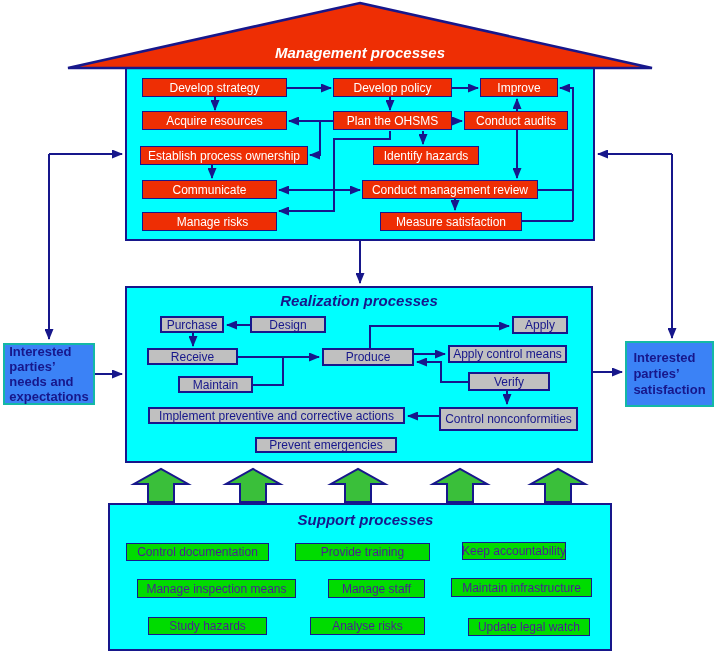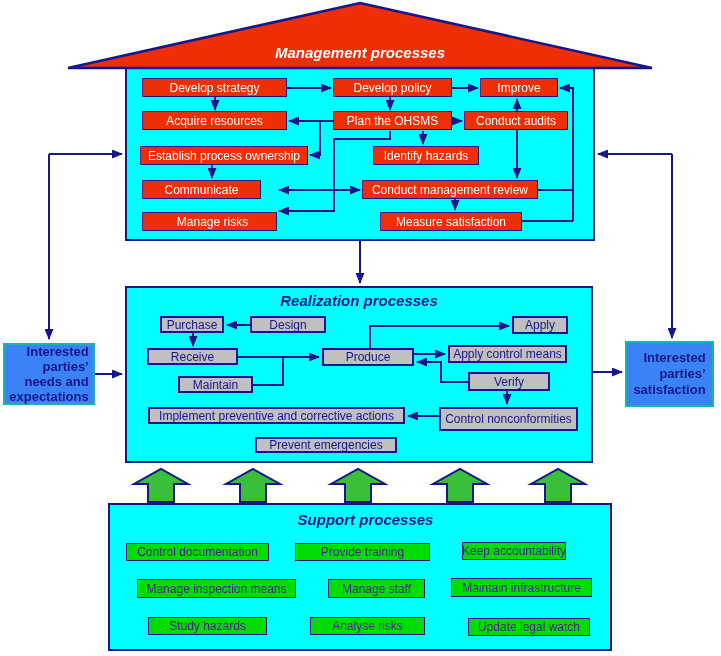--- a/index.html
+++ b/index.html
@@ -1,21 +1,21 @@
 <!DOCTYPE html>
 <html><head>
 <meta charset="utf-8">
 <style>
   html,body{margin:0;padding:0;background:#ffffff;}
   .board{position:relative;width:721px;height:656px;background:#ffffff;
          font-family:"Liberation Sans", sans-serif;overflow:hidden;}
   .panel{position:absolute;background:#00FFFF;border:2px solid #17178B;box-sizing:border-box;}
   svg.wires{position:absolute;left:0;top:0;z-index:3;pointer-events:none;}
   .node{position:absolute;z-index:4;display:flex;align-items:center;justify-content:center;
-        box-sizing:border-box;text-align:right;white-space:nowrap;}
+        box-sizing:border-box;text-align:left;white-space:nowrap;}
   .red{background:#EE2E04;border:1.6px solid #17178B;color:#ffffff;font-size:12px;}
   .gray{background:#C0C0C0;border:2px solid #17178B;color:#17178B;font-size:12px;}
   .green{background:#00DC00;border:1.8px solid #17178B;color:#4c1d95;font-size:12px;}
   .yellow{background:#3b82f6;border:2px solid #14b8a6;color:#17178B;font-size:13px;
           font-weight:bold;line-height:15px;white-space:pre-line;z-index:4;}
   .title{position:absolute;z-index:5;font-weight:bold;font-style:italic;font-size:15px;
          text-align:center;color:#17178B;}
   .title.on-roof{color:#ffffff;}
 </style>
 </head>
@@ -92,21 +92,21 @@
   <div class="title" style="left:108px;top:511px;width:515px;">Support processes</div>
 
   <div class="node red" style="left:142px;top:78px;width:145px;height:19px;">Develop strategy</div>
   <div class="node red" style="left:333px;top:78px;width:119px;height:19px;">Develop policy</div>
   <div class="node red" style="left:480px;top:78px;width:78px;height:19px;">Improve</div>
   <div class="node red" style="left:142px;top:111px;width:145px;height:19px;">Acquire resources</div>
   <div class="node red" style="left:333px;top:111px;width:119px;height:19px;">Plan the OHSMS</div>
   <div class="node red" style="left:464px;top:111px;width:104px;height:19px;">Conduct audits</div>
   <div class="node red" style="left:140px;top:146px;width:168px;height:19px;">Establish process ownership</div>
   <div class="node red" style="left:373px;top:146px;width:106px;height:19px;">Identify hazards</div>
-  <div class="node red" style="left:142px;top:180px;width:119px;height:19px;">Communicate</div>
+  <div class="node red" style="left:142px;top:180px;width:135px;height:19px;">Communicate</div>
   <div class="node red" style="left:362px;top:180px;width:176px;height:19px;">Conduct management review</div>
   <div class="node red" style="left:142px;top:212px;width:135px;height:19px;padding-left:6px;">Manage risks</div>
   <div class="node red" style="left:380px;top:212px;width:142px;height:19px;">Measure satisfaction</div>
 
   <div class="node gray" style="left:160px;top:316px;width:64px;height:17px;">Purchase</div>
   <div class="node gray" style="left:250px;top:316px;width:76px;height:17px;">Design</div>
   <div class="node gray" style="left:512px;top:316px;width:56px;height:18px;">Apply</div>
   <div class="node gray" style="left:147px;top:348px;width:91px;height:17px;">Receive</div>
   <div class="node gray" style="left:322px;top:348px;width:92px;height:18px;">Produce</div>
   <div class="node gray" style="left:448px;top:345px;width:119px;height:18px;">Apply control means</div>

